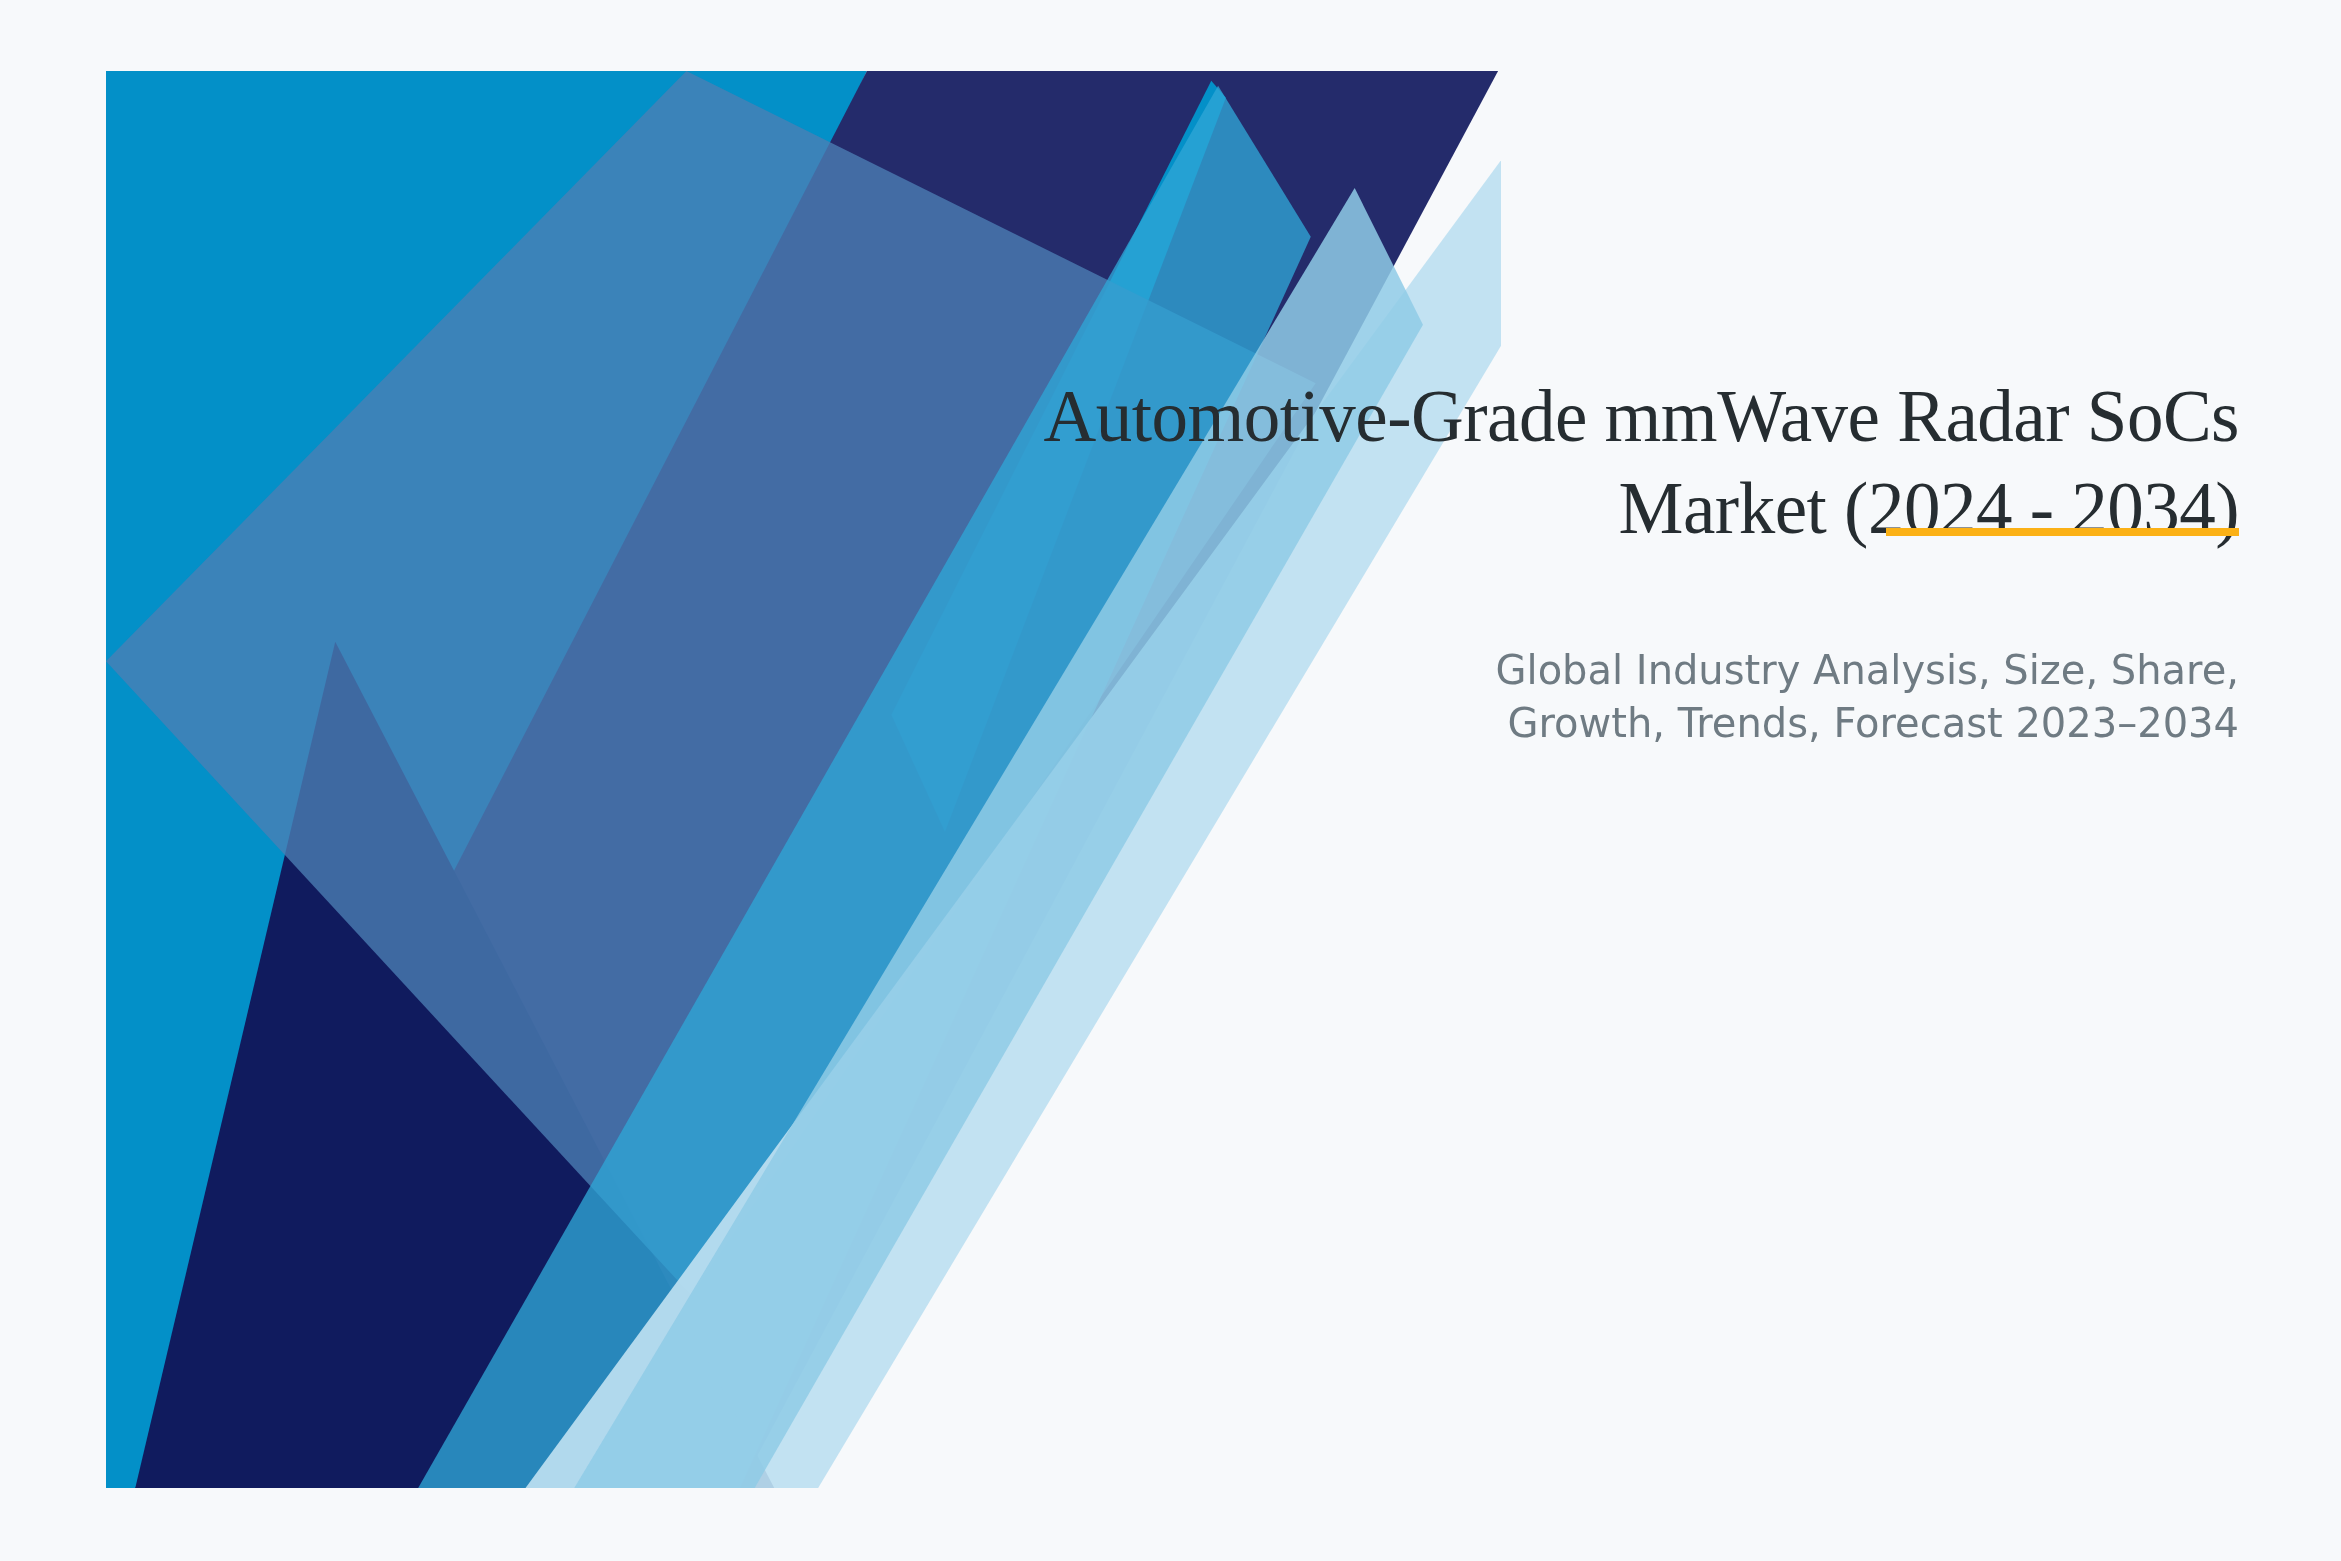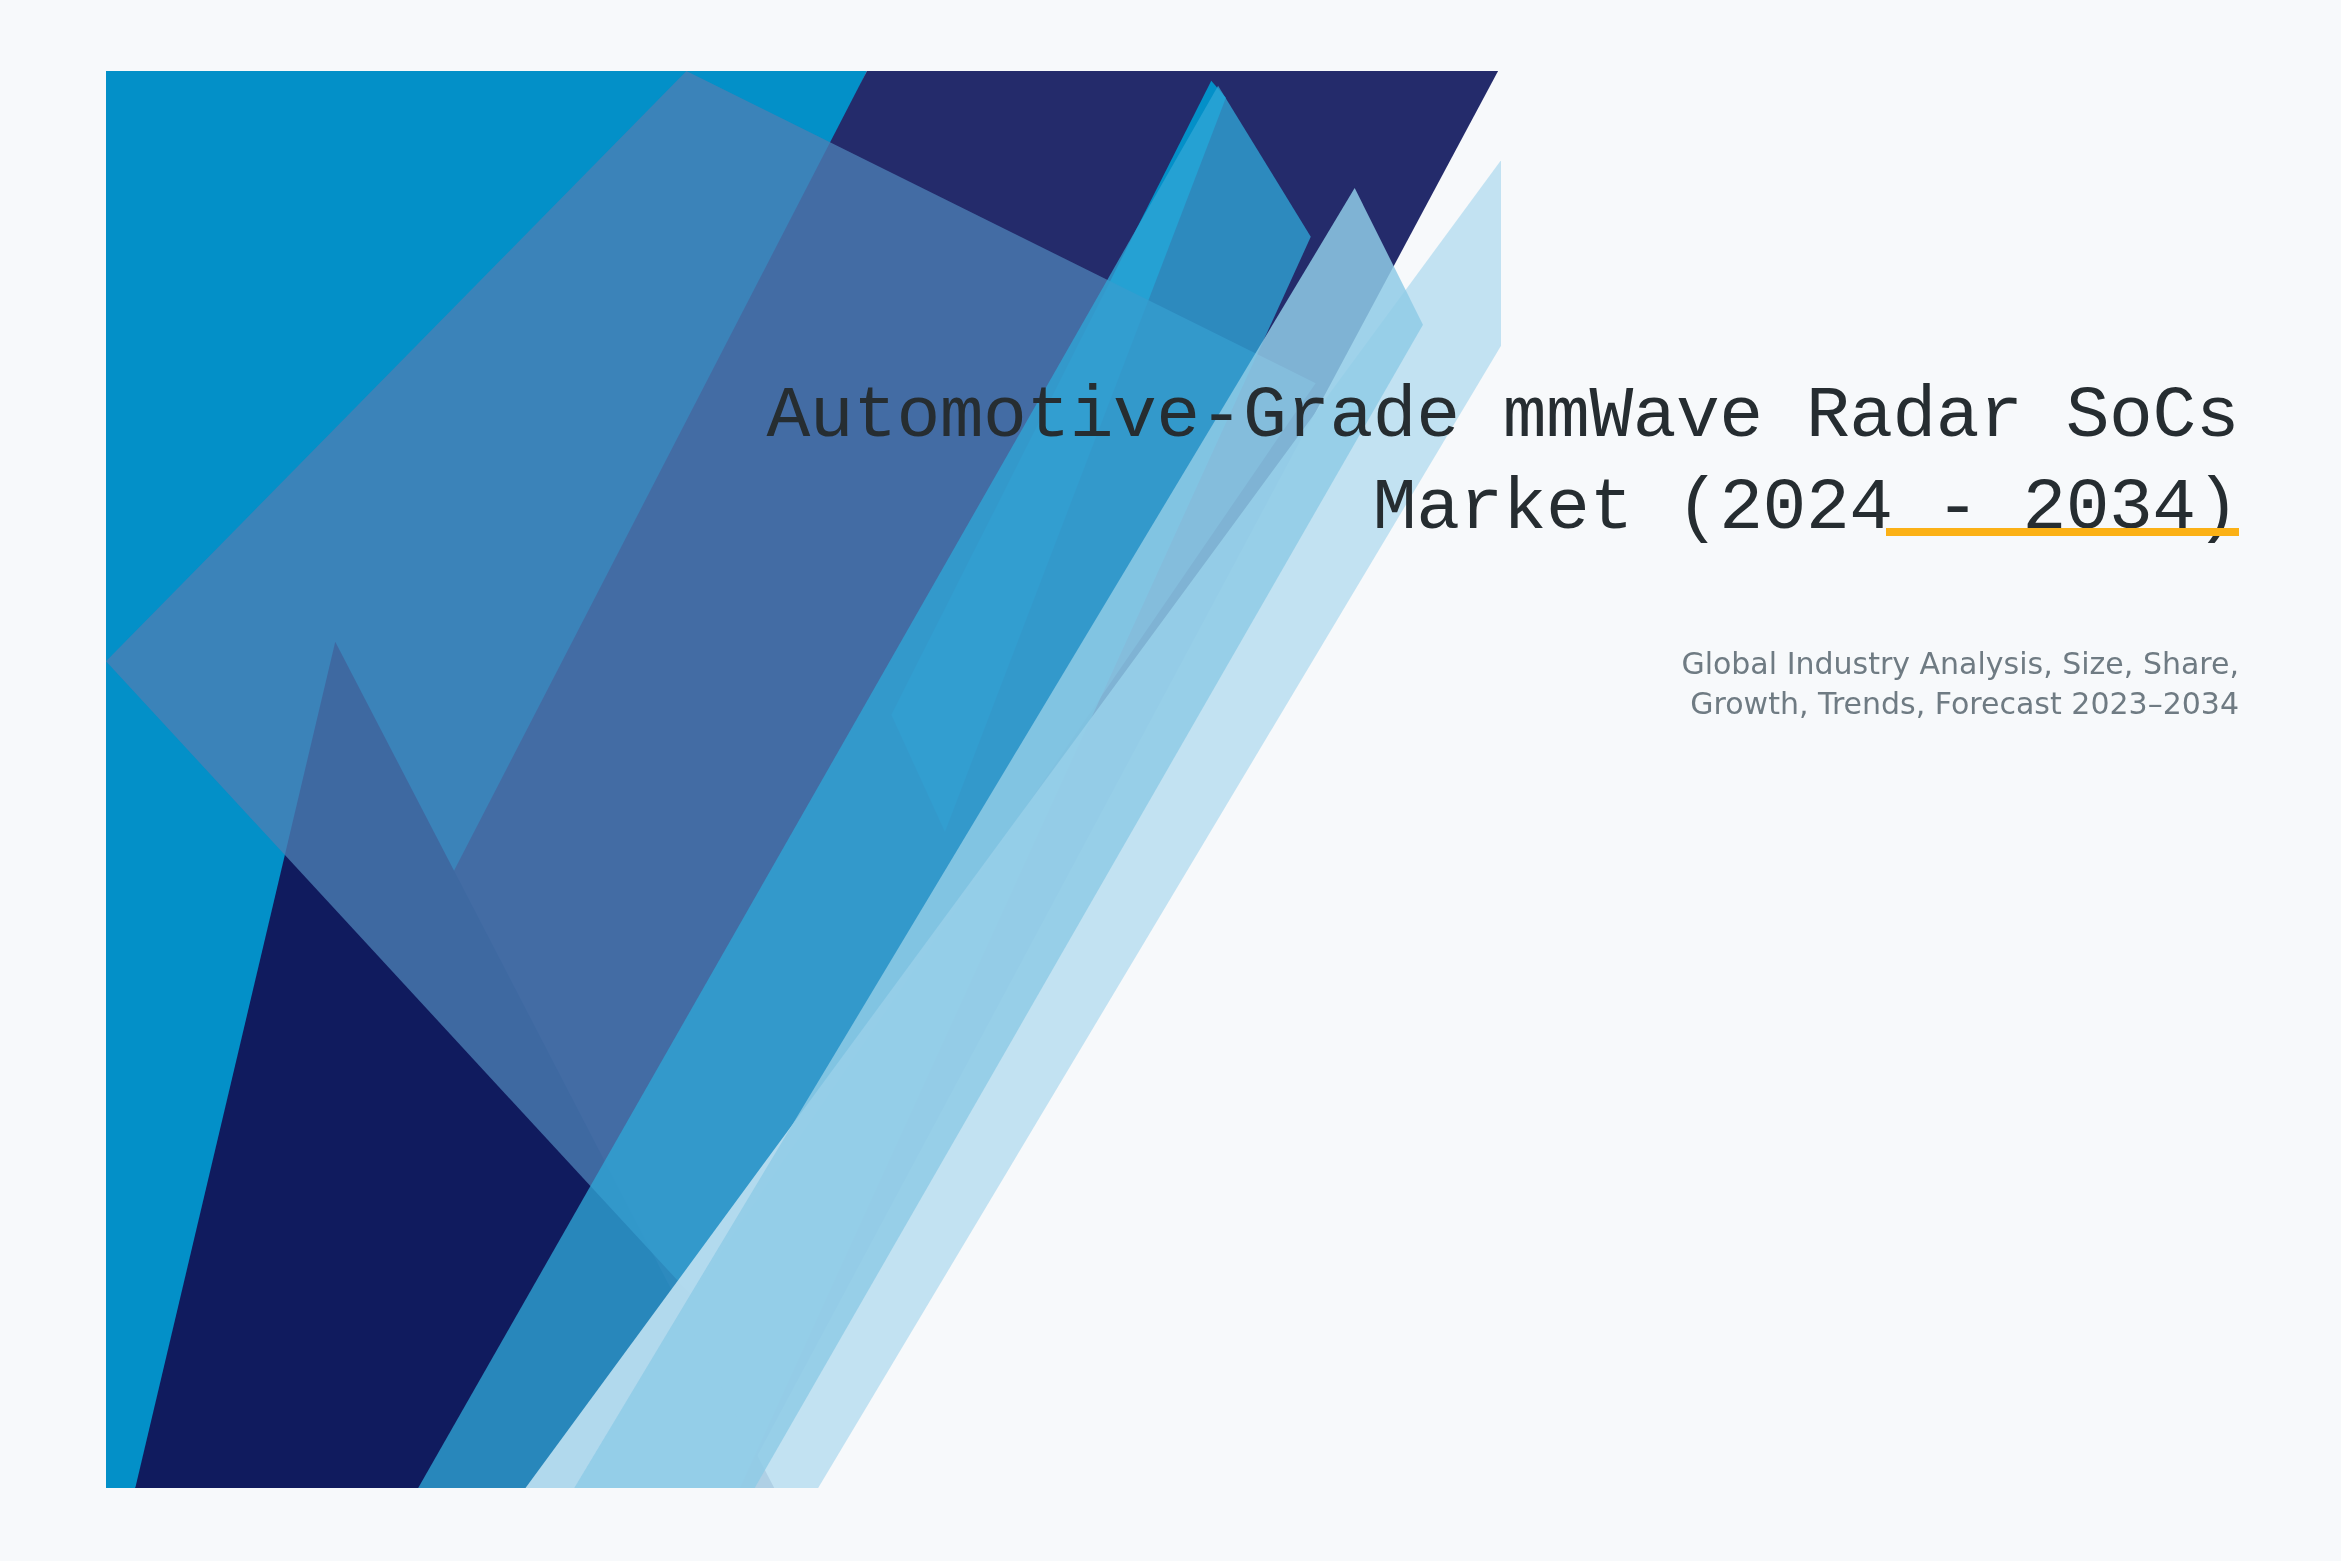--- a/index.html
+++ b/index.html
@@ -40,21 +40,21 @@
   #title-block {
     position: absolute;
     left: 683px;
     top: 371px;
     width: 1556px;
     text-align: right;
   }
 
   #cover-title {
     margin: 0;
-    font-family: Liberation Mono, monospace;
+    font-family: Liberation Serif, serif;
     font-weight: 400;
     font-size: 73px;
     line-height: 1.26;
     letter-spacing: -0.5px;
     color: #262d31;
     position: relative;
     z-index: 3;
   }
   #cover-title .title-line {
     display: block;
@@ -74,21 +74,21 @@
 
   #cover-subtitle {
     position: absolute;
     left: 683px;
     top: 644px;
     width: 1556px;
     text-align: right;
     margin: 0;
     font-family: "DejaVu Sans", sans-serif;
     font-weight: 400;
-    font-size: 30px;
+    font-size: 40px;
     line-height: 1.32;
     color: #6f7b83;
   }
   #cover-subtitle .subtitle-line {
     display: block;
     white-space: nowrap;
   }
 </style>
 </head>
 <body>

